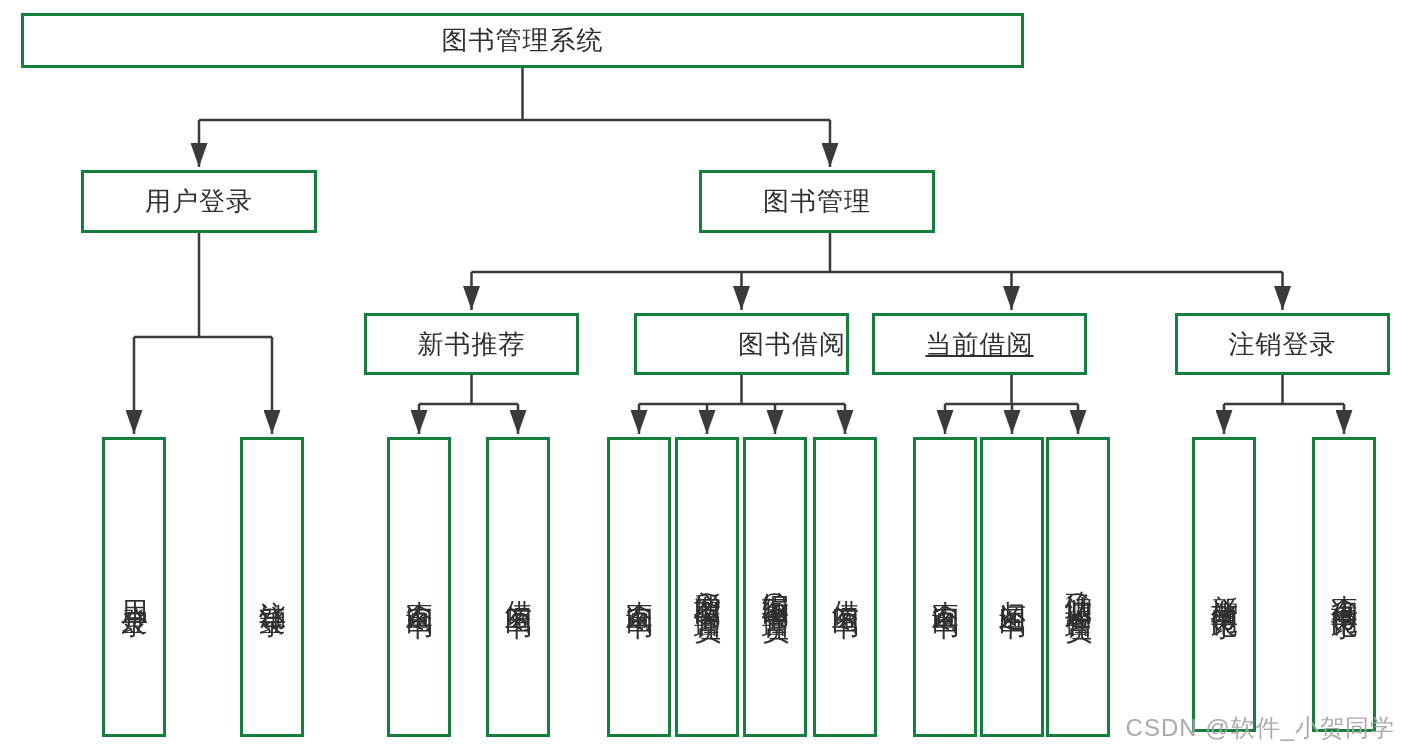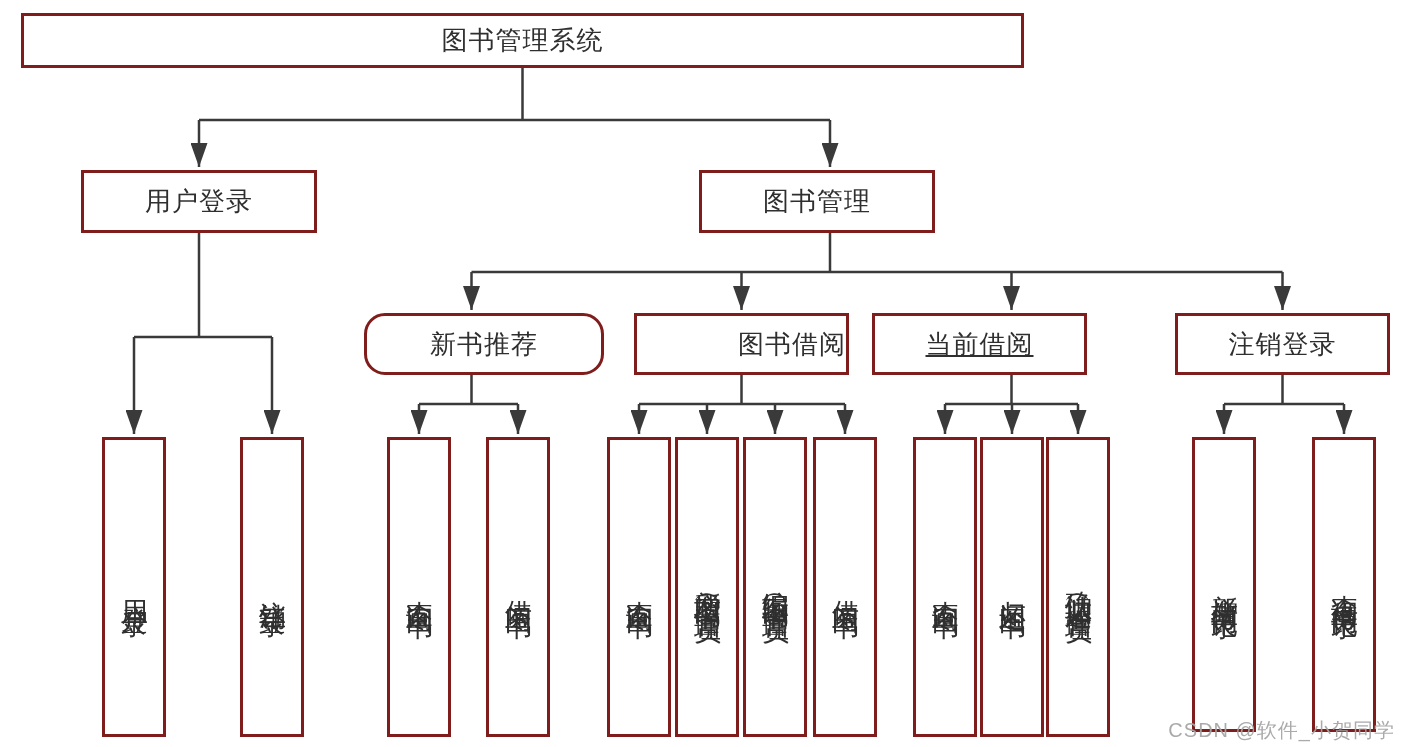--- a/index.html
+++ b/index.html
@@ -7,61 +7,61 @@
     position:relative;
     width:1405px; height:747px;
     background:#ffffff;
     font-family:"Liberation Sans","DejaVu Sans",sans-serif;
     overflow:hidden;
   }
   svg.wires { position:absolute; left:0; top:0; width:1405px; height:747px; }
   .box {
     position:absolute;
     box-sizing:border-box;
-    border:3px solid #7f1d1d;
+    border:3px solid #15803d;
     background:#ffffff;
     display:flex; align-items:center; justify-content:center;
     color:#2f2f2f;
     font-size:26px;
     letter-spacing:1px;
   }
   .leaf { width:64px; top:437px; height:300px; font-size:27px; }
   .leaf .vtext {
     writing-mode:vertical-rl;
     text-orientation:mixed;
     letter-spacing:4px;
     line-height:1;
     white-space:nowrap;
   }
   
   #n-root   { left:21px;  top:13px;  width:1003px; height:55px; }
   #n-login  { left:81px;  top:170px; width:236px;  height:63px; }
   #n-mgmt   { left:699px; top:170px; width:236px;  height:63px; }
-  #n-l3-0   { left:364px;  top:313px; width:240px; height:62px;border-radius:21px; }
+  #n-l3-0   { left:364px;  top:313px; width:215px; height:62px; }
   #n-l3-1   { left:634px;  top:313px; width:215px; height:62px;justify-content:flex-end; }
   #n-l3-2   { left:872px;  top:313px; width:215px; height:62px;text-decoration:underline; }
   #n-l3-3   { left:1175px; top:313px; width:215px; height:62px; }
   
   #lf-0  { left:102px; }
   #lf-1  { left:240px; }
   #lf-2  { left:387px; }
   #lf-3  { left:486px; }
   #lf-4  { left:607px; }
   #lf-5  { left:675px; }
   #lf-6  { left:743px; }
   #lf-7  { left:813px; }
   #lf-8  { left:913px; }
   #lf-9  { left:980px; }
   #lf-10 { left:1046px; }
   #lf-11 { left:1192px; height:295px; }
   #lf-12 { left:1312px; height:295px; }
   .watermark {
     position:absolute;
     right:10px; bottom:3px;
-    font-size:20px;
+    font-size:24px;
     color:#a6a6a6;
     letter-spacing:1px;
     opacity:0.95;
   }
 </style>
 </head>
 <body>
 
 <div class="canvas">
 

